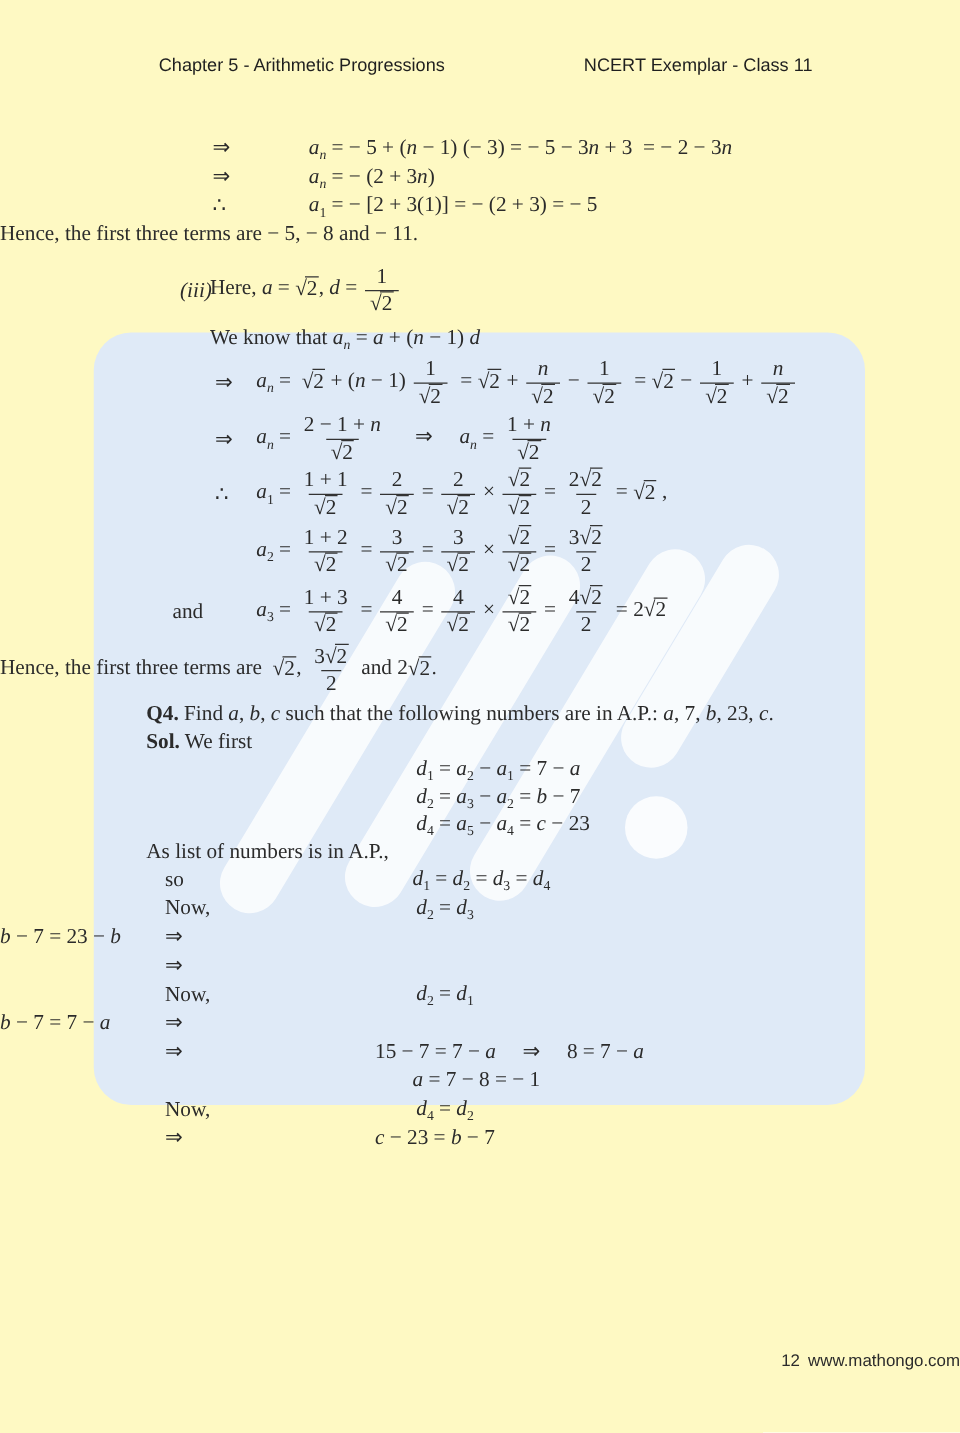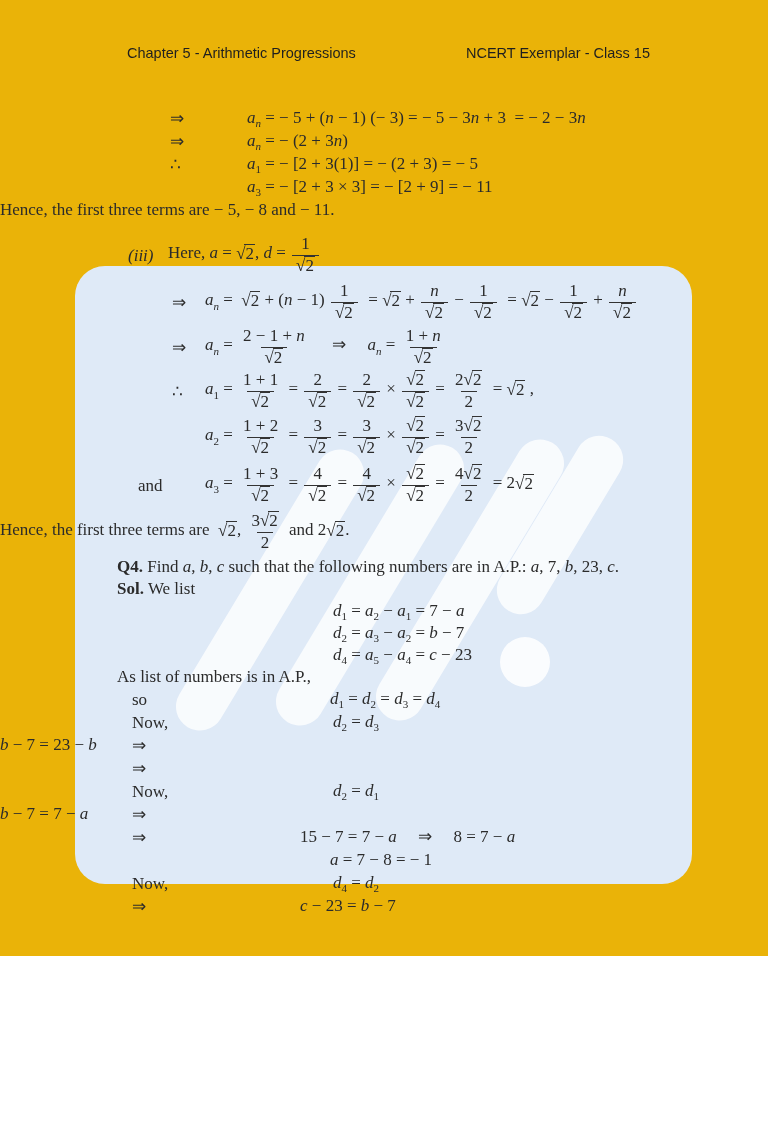--- a/index.html
+++ b/index.html
@@ -1,16 +1,16 @@
 <!DOCTYPE html>
 <html><head>
 <meta charset="utf-8">
 <style>
   html,body{margin:0;padding:0;background:#fff;}
-  .page{position:relative;width:768px;height:956px;background:#eab308;overflow:hidden;
+  .page{position:relative;width:768px;height:1146px;background:#fef9c3;overflow:hidden;
         font-family:"Liberation Serif",serif;color:#2b2b2b;}
   
   .hdr{position:absolute;top:45px;left:127px;right:118px;display:flex;justify-content:space-between;
        font-family:"Liberation Sans",sans-serif;font-size:14.5px;color:#1f1f1f;}
   
   .box{position:absolute;left:75px;top:266px;width:617px;height:618px;border-radius:30px;background:#dfeaf7;}
   
   .wm{position:absolute;left:0;top:0;width:768px;height:1146px;pointer-events:none;}
   .bar{position:absolute;width:48px;background:rgba(255,255,255,.78);border-radius:26px;transform:rotate(31deg);}
   .b1{left:246px;top:430px;height:320px;}
@@ -21,21 +21,21 @@
   
   .content{position:absolute;left:0;top:106px;width:768px;font-size:17px;line-height:23px;}
   .row{position:relative;display:flex;align-items:center;}
   .lab{position:absolute;top:50%;transform:translateY(-50%);white-space:pre-wrap;}
   .m{display:inline-block;white-space:pre-wrap;}
   .itl{font-style:italic;}
   b,.bld{font-weight:bold;}
   
   .h22{height:22px}.h23{height:23px}.h27{height:27px}.h44{height:44px}.h46{height:46px}.h48{height:48px}.mt10{margin-top:10px}
   
-  .l118{left:132px}.l130{left:128px}.l138{left:138px}.l170{left:170px}.l172{left:172px}
+  .l118{left:132px}.l130{left:144px}.l138{left:138px}.l170{left:170px}.l172{left:172px}
   
   .c117{margin-left:117px}.c165{}.c168{margin-left:168px}.c205{margin-left:205px}
   .c247{margin-left:247px}.c300{margin-left:300px}.c310{}.c330{margin-left:330px}.c333{margin-left:333px}
   
   .v{font-style:italic;}
   sub{font-size:11px;line-height:0;font-style:normal;}
   sub.v{font-style:italic;}
   .sq{white-space:nowrap;}
   .sq .rad{border-top:1.3px solid #333;display:inline-block;line-height:1.05;padding:0 1px;margin-left:-1px;}
   .fr{display:inline-flex;flex-direction:column;align-items:center;vertical-align:middle;margin:0 2px;line-height:1.18;}
@@ -47,21 +47,21 @@
   .site{position:absolute;left:0;right:0;text-align:right;}
   .pno{position:absolute;right:128px;top:0;}
 </style>
 </head>
 <body>
 
 <div class="page" style="color: rgb(43, 43, 43);">
 
   <div class="hdr">
     <span>Chapter 5 - Arithmetic Progressions</span>
-    <span>NCERT Exemplar - Class 15</span>
+    <span>NCERT Exemplar - Class 11</span>
   </div>
 
   <div class="box" style="background: rgb(223, 234, 247);"></div>
 
   <div class="wm">
     <div class="bar b1"></div>
     <div class="bar b2"></div>
     <div class="bar b3"></div>
     <div class="bar b4"></div>
     <div class="dot"></div>
@@ -75,29 +75,29 @@
     </div>
     <div class="row h23">
       <span class="lab l170">⇒</span>
       <span class="m c247 math"><span class="v">a</span><sub class="v">n</sub> = − (2 + 3<span class="v">n</span>)</span>
     </div>
     <div class="row h23">
       <span class="lab l170">∴</span>
       <span class="m c247 math"><span class="v">a</span><sub>1</sub> = − [2 + 3(1)] = − (2 + 3) = − 5</span>
     </div>
     <div class="row h23">
-      <span class="m c247 math"><span class="v">a</span><sub>3</sub> = − [2 + 3 × 3] = − [2 + 9] = − 11</span>
-    </div>
-    <div class="row h23">
       <span class="m c165 math">Hence, the first three terms are − 5, − 8 and − 11.</span>
     </div>
 
     <div class="row h48 mt10">
       <span class="lab l130 itl">(iii)</span>
       <span class="m c168 math">Here, <span class="v">a</span> = <span class="sq">√<span class="rad">2</span></span>, <span class="v">d</span> = <span class="fr"><span class="nu">1</span><span class="de"><span class="sq">√<span class="rad">2</span></span></span></span></span>
+    </div>
+    <div class="row h27">
+      <span class="m c168 math">We know that <span class="v">a</span><sub class="v">n</sub> = <span class="v">a</span> + (<span class="v">n</span> − 1) <span class="v">d</span></span>
     </div>
     <div class="row h46">
       <span class="lab l172">⇒</span>
       <span class="m c205 math"><span class="v">a</span><sub class="v">n</sub> =  <span class="sq">√<span class="rad">2</span></span> + (<span class="v">n</span> − 1) <span class="fr"><span class="nu">1</span><span class="de"><span class="sq">√<span class="rad">2</span></span></span></span>  = <span class="sq">√<span class="rad">2</span></span> + <span class="fr"><span class="nu"><span class="v">n</span></span><span class="de"><span class="sq">√<span class="rad">2</span></span></span></span> − <span class="fr"><span class="nu">1</span><span class="de"><span class="sq">√<span class="rad">2</span></span></span></span>  = <span class="sq">√<span class="rad">2</span></span> − <span class="fr"><span class="nu">1</span><span class="de"><span class="sq">√<span class="rad">2</span></span></span></span> + <span class="fr"><span class="nu"><span class="v">n</span></span><span class="de"><span class="sq">√<span class="rad">2</span></span></span></span></span>
     </div>
     <div class="row h44">
       <span class="lab l172">⇒</span>
       <span class="m c205 math"><span class="v">a</span><sub class="v">n</sub> = <span class="fr"><span class="nu">2 − 1 + <span class="v">n</span></span><span class="de"><span class="sq">√<span class="rad">2</span></span></span></span>  ⇒  <span class="v">a</span><sub class="v">n</sub> = <span class="fr"><span class="nu">1 + <span class="v">n</span></span><span class="de"><span class="sq">√<span class="rad">2</span></span></span></span></span>
     </div>
     <div class="row h44">
@@ -112,21 +112,21 @@
       <span class="m c205 math"><span class="v">a</span><sub>3</sub> = <span class="fr"><span class="nu">1 + 3</span><span class="de"><span class="sq">√<span class="rad">2</span></span></span></span> = <span class="fr"><span class="nu">4</span><span class="de"><span class="sq">√<span class="rad">2</span></span></span></span> = <span class="fr"><span class="nu">4</span><span class="de"><span class="sq">√<span class="rad">2</span></span></span></span> × <span class="fr"><span class="nu"><span class="sq">√<span class="rad">2</span></span></span><span class="de"><span class="sq">√<span class="rad">2</span></span></span></span> = <span class="fr"><span class="nu">4<span class="sq">√<span class="rad">2</span></span></span><span class="de">2</span></span> = 2<span class="sq">√<span class="rad">2</span></span></span>
     </div>
     <div class="row h46">
       <span class="m c165 math">Hence, the first three terms are  <span class="sq">√<span class="rad">2</span></span>, <span class="fr"><span class="nu">3<span class="sq">√<span class="rad">2</span></span></span><span class="de">2</span></span> and 2<span class="sq">√<span class="rad">2</span></span>.</span>
     </div>
 
     <div class="row h22">
       <span class="m c117"><b>Q4.</b><span class="math"> Find <span class="v">a</span>, <span class="v">b</span>, <span class="v">c</span> such that the following numbers are in A.P.: <span class="v">a</span>, 7, <span class="v">b</span>, 23, <span class="v">c</span>.</span></span>
     </div>
     <div class="row h22">
-      <span class="m c117"><b>Sol.</b><span class="math"> We list</span></span>
+      <span class="m c117"><b>Sol.</b><span class="math"> We first</span></span>
     </div>
 
     <div class="row h22">
       <span class="m c333 math"><span class="v">d</span><sub>1</sub> = <span class="v">a</span><sub>2</sub> − <span class="v">a</span><sub>1</sub> = 7 − <span class="v">a</span></span>
     </div>
     <div class="row h22">
       <span class="m c333 math"><span class="v">d</span><sub>2</sub> = <span class="v">a</span><sub>3</sub> − <span class="v">a</span><sub>2</sub> = <span class="v">b</span> − 7</span>
     </div>
     <div class="row h22">
       <span class="m c333 math"><span class="v">d</span><sub>4</sub> = <span class="v">a</span><sub>5</sub> − <span class="v">a</span><sub>4</sub> = <span class="v">c</span> − 23</span>

